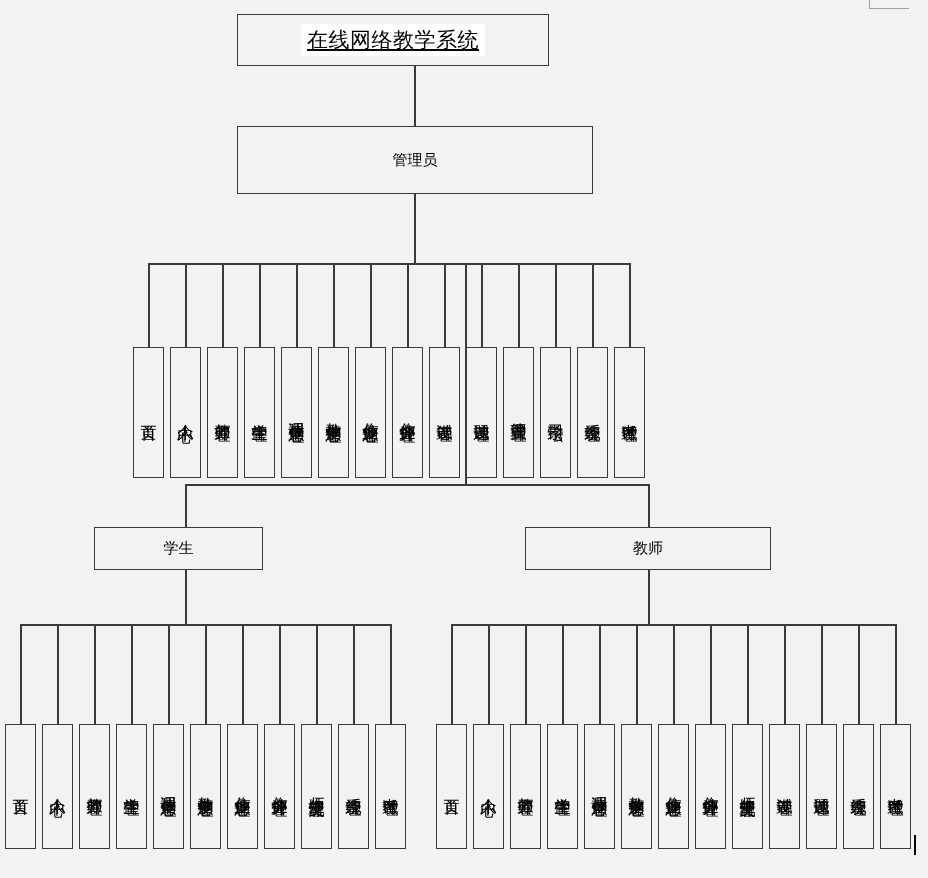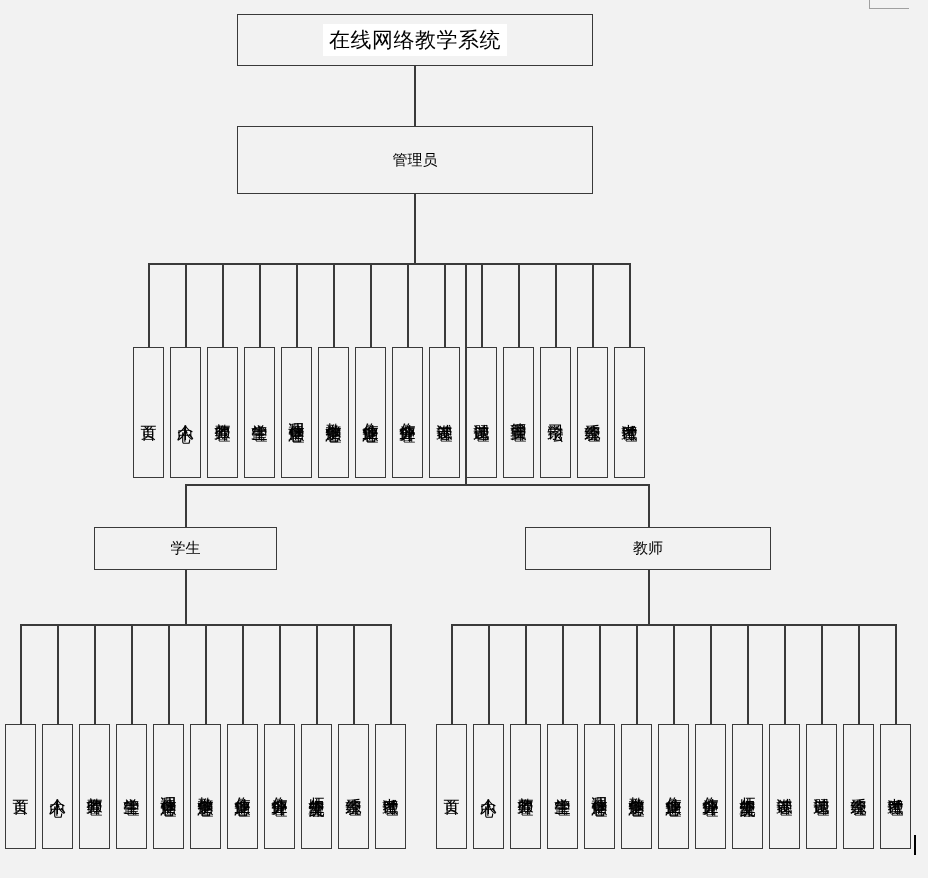--- a/index.html
+++ b/index.html
@@ -32,21 +32,21 @@
     position: absolute; left: 869px; top: 0; width: 39px; height: 8px;
     border-left: 1px solid #a0a0a0; border-bottom: 1px solid #a0a0a0;
   }
   .cursor { position: absolute; left: 914px; top: 835px; width: 1.5px; height: 20px; background: #000; }
 </style>
 </head>
 <body>
 
 <div class="corner-mark"></div>
 
-<div class="box title-box" style="left:237px; top:14px; width:356px; height:52px;">
+<div class="box title-box" style="left:237px; top:14px; width:312px; height:52px;text-decoration:underline;">
   <span class="label">在线网络教学系统</span>
 </div>
 <div class="line v" style="left:414px; top:66px; height:60px;"></div>
 
 <div class="box role-box" style="left:237px; top:126px; width:356px; height:68px;">
   <span class="label">管理员</span>
 </div>
 <div class="line v" style="left:414px; top:194px; height:70px;"></div>
 <div class="line h" style="left:148px; top:263px; width:482px;"></div>
 
@@ -107,21 +107,21 @@
     <div class="box leaf" style="left: 614px; top: 347px; height: 131px;">
       <span class="label">考试管理</span>
     </div>
   </div>
 
 <div class="line v" style="left:465px; top:263px; height:222px;"></div>
 <div class="line h" style="left:185px; top:484px; width:464px;"></div>
 <div class="line v" style="left:185px; top:484px; height:43px;"></div>
 <div class="line v" style="left:648px; top:484px; height:43px;"></div>
 
-<div class="box role-box" style="left:94px; top:527px; width:183px; height:43px;">
+<div class="box role-box" style="left:94px; top:527px; width:169px; height:43px;">
   <span class="label">学生</span>
 </div>
 <div class="line v" style="left:185px; top:570px; height:55px;"></div>
 <div class="line h" style="left:20px; top:624px; width:371px;"></div>
 <div id="student-row">
     <div class="line v" style="left: 20px; top: 624px; height: 100px;"></div>
     <div class="box leaf" style="left: 5px; top: 724px; height: 125px;">
       <span class="label">首页</span>
     </div>
     <div class="line v" style="left: 57px; top: 624px; height: 100px;"></div>

